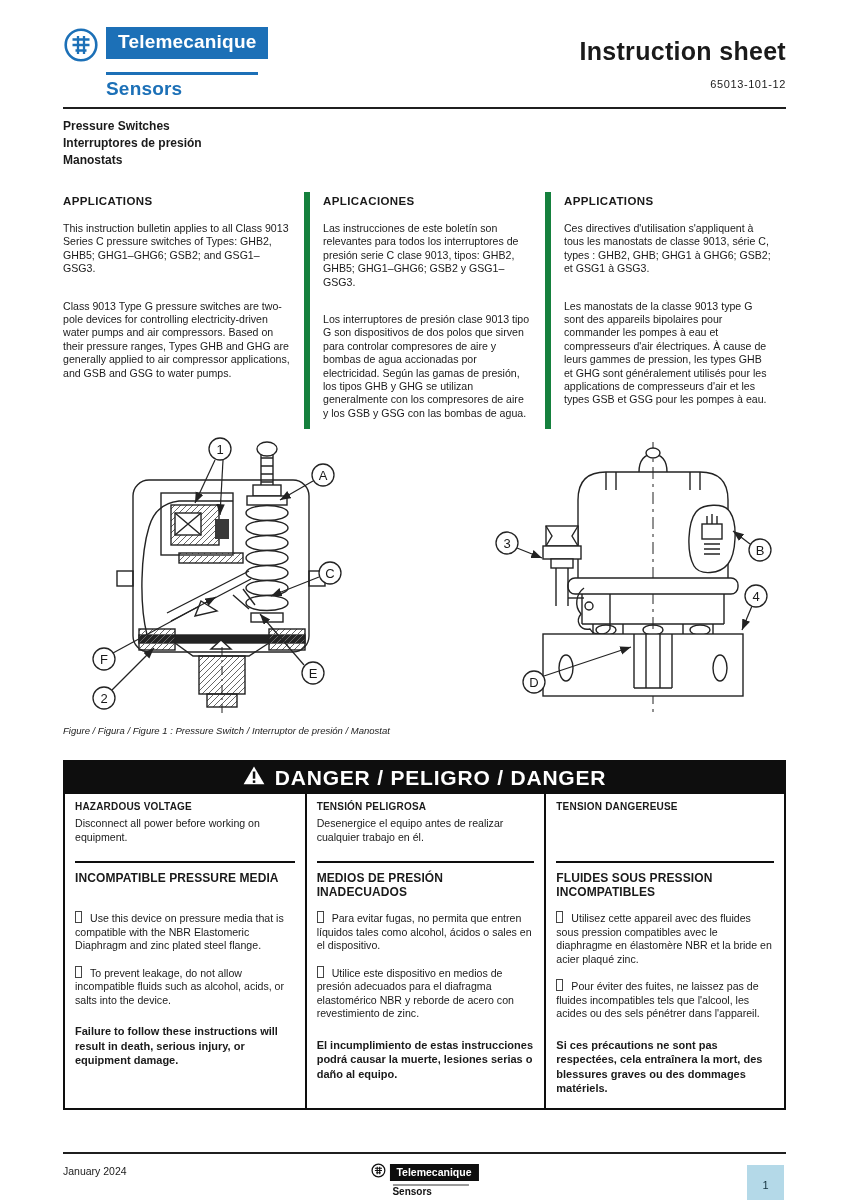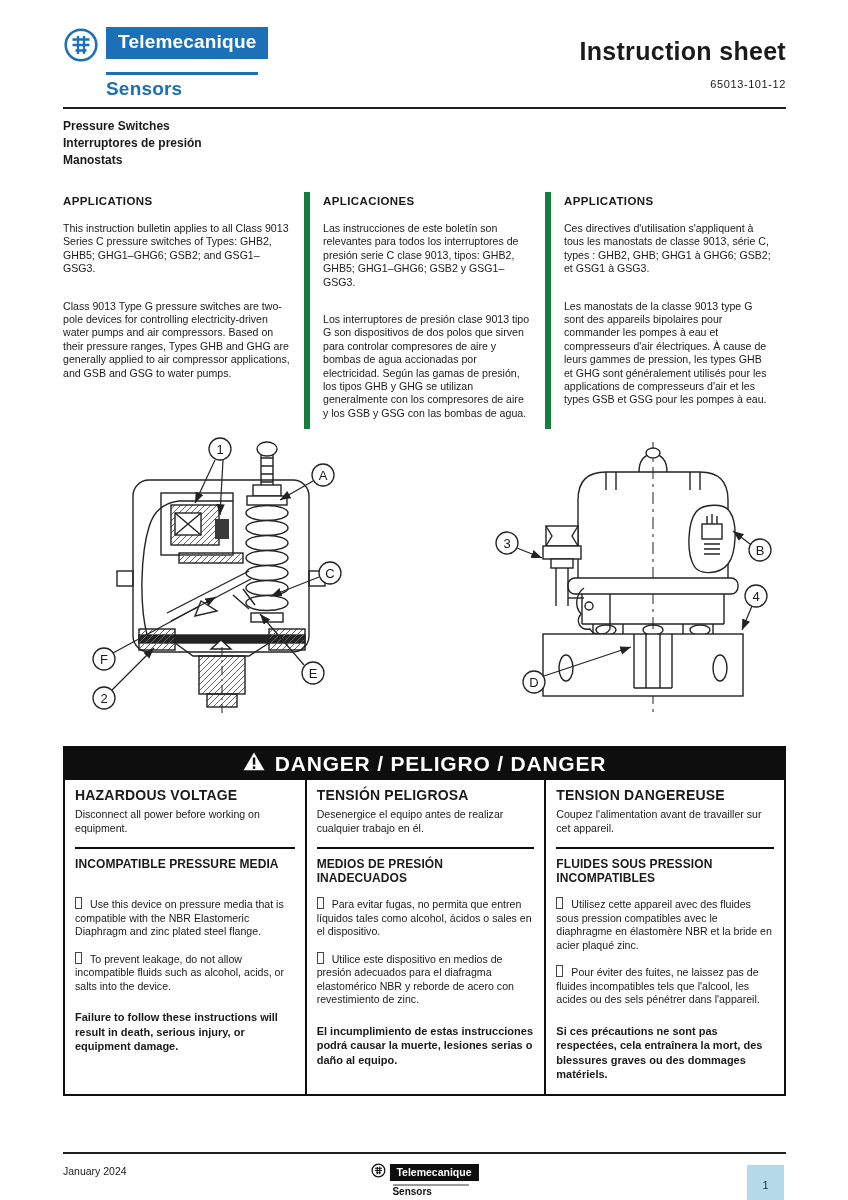--- a/index.html
+++ b/index.html
@@ -39,21 +39,21 @@
   .figure-caption{font-size:9.5px;font-style:italic;color:#222;margin-top:3px;}
   svg text.callout-label{font-size:13px;fill:#1a1a1a;font-family:"Liberation Sans",sans-serif;}
 
   
   .danger{border:2.5px solid #0e0e0e;margin-top:24px;}
   .danger-banner{background:#0e0e0e;color:#ffffff;height:32px;display:flex;align-items:center;
                  justify-content:center;gap:10px;font-size:21px;font-weight:bold;letter-spacing:.8px;}
   .danger-cols{display:flex;}
   .danger-col{width:33.333%;box-sizing:border-box;padding:7px 10px 12px;min-height:252px;}
   .danger-col + .danger-col{border-left:2px solid #0e0e0e;}
-  .dc-h1{font-size:14px;font-weight:bold;letter-spacing:.2px;}
+  .dc-h1{font-size:10px;font-weight:bold;letter-spacing:.2px;}
   .dc-body{font-size:10.6px;line-height:13.5px;margin-top:5px;}
   .dc-top{min-height:54px;}
   .dc-rule{border:none;border-top:2px solid #0e0e0e;margin:6px 0 0;}
   .dc-h2{font-size:12px;font-weight:bold;margin-top:8px;min-height:40px;letter-spacing:.1px;}
   .bullet{font-size:10.6px;line-height:13.5px;margin:0 0 13px;}
   .bullet-box{display:inline-block;width:5px;height:10px;border:1px solid #444;
               margin-right:8px;vertical-align:-1px;}
   .dc-fail{font-size:11px;font-weight:bold;line-height:14.5px;margin-top:17px;}
 
   
@@ -270,20 +270,21 @@
         <g>
           <circle cx="268" cy="158" r="11" fill="#fff" stroke="#232323" stroke-width="1.3"></circle>
           <text class="callout-label" x="268" y="162.5" text-anchor="middle">4</text>
         </g>
         <g>
           <circle cx="46" cy="244" r="11" fill="#fff" stroke="#232323" stroke-width="1.3"></circle>
           <text class="callout-label" x="46" y="248.5" text-anchor="middle">D</text>
         </g>
       </svg>
     </div>
+    <div class="figure-caption">Figure / Figura / Figure 1 : Pressure Switch / Interruptor de presión / Manostat</div>
 
     <div class="danger">
       <div class="danger-banner">
         <span>
           <svg width="22" height="19" viewBox="0 0 22 19">
             <path d="M11,0.5 L21.4,18.2 H0.6 z" fill="#ffffff"></path>
             <rect x="9.8" y="5.5" width="2.5" height="7.2" fill="#0e0e0e"></rect>
             <rect x="9.8" y="14.4" width="2.5" height="2.5" fill="#0e0e0e"></rect>
           </svg>
         </span>
@@ -311,21 +312,20 @@
           <hr class="dc-rule">
           <div class="dc-h2">MEDIOS DE PRESIÓN INADECUADOS</div>
           <p class="bullet"><span class="bullet-box"></span><span>Para evitar fugas, no permita que entren líquidos tales como alcohol, ácidos o sales en el dispositivo.</span></p>
           <p class="bullet"><span class="bullet-box"></span><span>Utilice este dispositivo en medios de presión adecuados para el diafragma elastomérico NBR y reborde de acero con revestimiento de zinc.</span></p>
           <div class="dc-fail">El incumplimiento de estas instrucciones podrá causar la muerte, lesiones serias o daño al equipo.</div>
         </div>
 
         <div class="danger-col">
           <div class="dc-top">
             <div class="dc-h1">TENSION DANGEREUSE</div>
-            <div class="dc-body">Coupez l'alimentation avant de travailler sur cet appareil.</div>
           </div>
           <hr class="dc-rule">
           <div class="dc-h2">FLUIDES SOUS PRESSION INCOMPATIBLES</div>
           <p class="bullet"><span class="bullet-box"></span><span>Utilisez cette appareil avec des fluides sous pression compatibles avec le diaphragme en élastomère NBR et la bride en acier plaqué zinc.</span></p>
           <p class="bullet"><span class="bullet-box"></span><span>Pour éviter des fuites, ne laissez pas de fluides incompatibles tels que l'alcool, les acides ou des sels pénétrer dans l'appareil.</span></p>
           <div class="dc-fail">Si ces précautions ne sont pas respectées, cela entraînera la mort, des blessures graves ou des dommages matériels.</div>
         </div>
 
       </div>
     </div>

